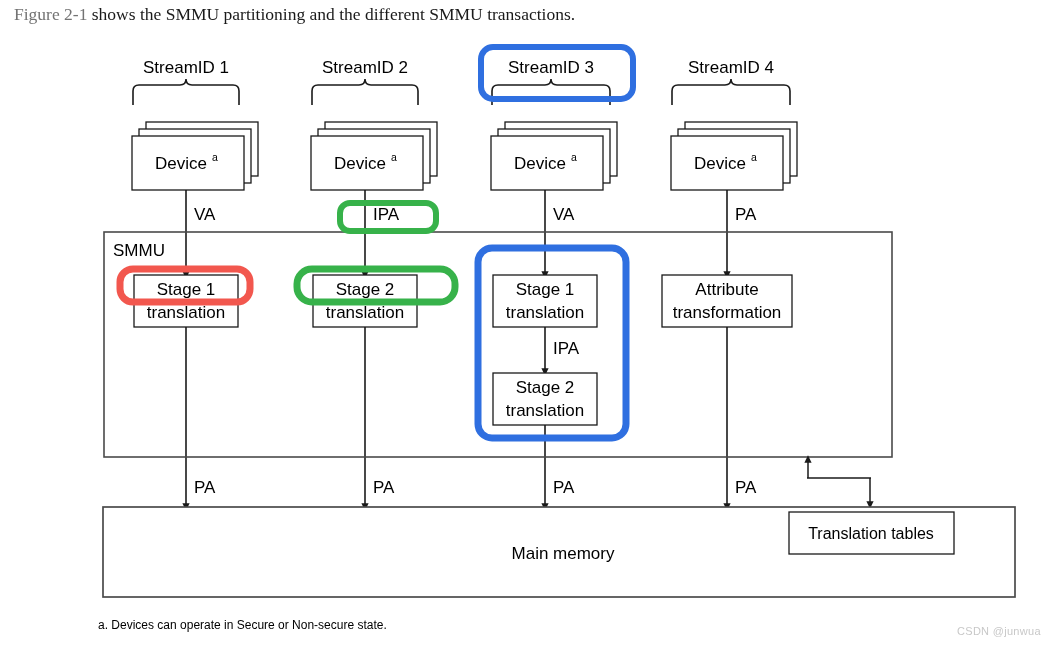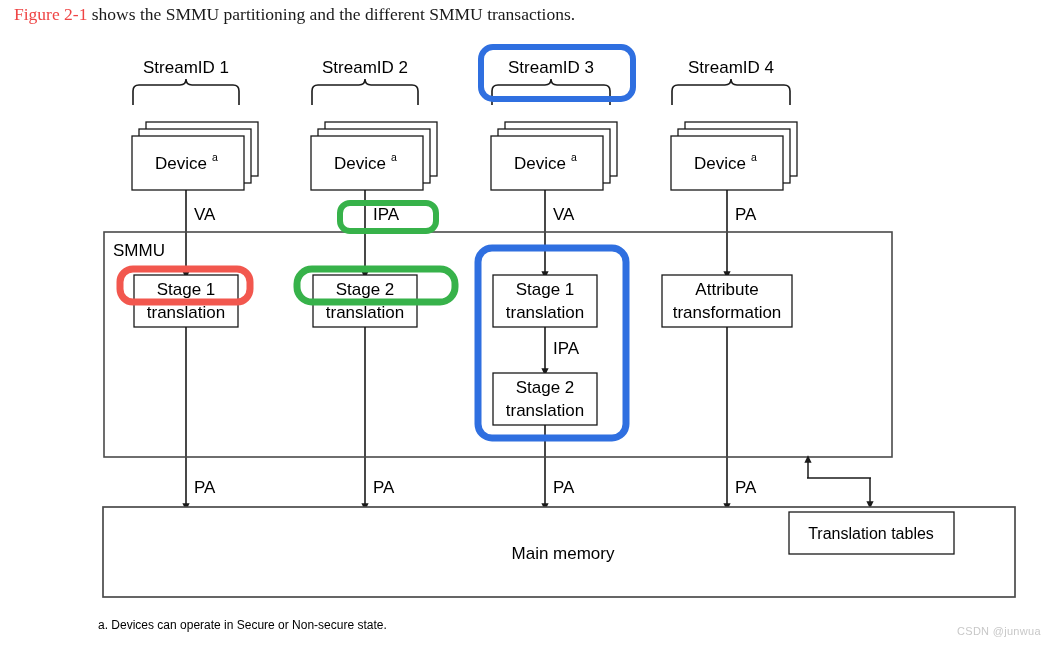--- a/index.html
+++ b/index.html
@@ -1,20 +1,20 @@
 <!DOCTYPE html>
 <html><head>
 <meta charset="utf-8">
 <style>
   html,body{margin:0;padding:0;background:#ffffff;}
   body{width:1050px;height:648px;position:relative;overflow:hidden;
        font-family:"Liberation Sans","DejaVu Sans",sans-serif;color:#000;}
   .caption{position:absolute;left:14px;top:4px;font-family:"Liberation Serif","DejaVu Serif",serif;
            font-size:17.5px;color:#1a1a1a;white-space:nowrap;}
-  .caption .figref{color:#ef4444;}
+  .caption .figref{color:#737373;}
   svg.diagram{position:absolute;left:0;top:0;width:1050px;height:648px;}
   text{font-family:"Liberation Sans","DejaVu Sans",sans-serif;fill:#000;}
   .lbl{font-size:17px;}
   .lbl-sm{font-size:16px;}
   .lbl-sup{font-size:10.5px;}
   .foot{position:absolute;left:98px;top:618px;font-size:12px;}
   .wm{position:absolute;left:957px;top:625px;font-size:11px;color:#c8c8c8;letter-spacing:.3px;}
 </style>
 </head>
 <body>

